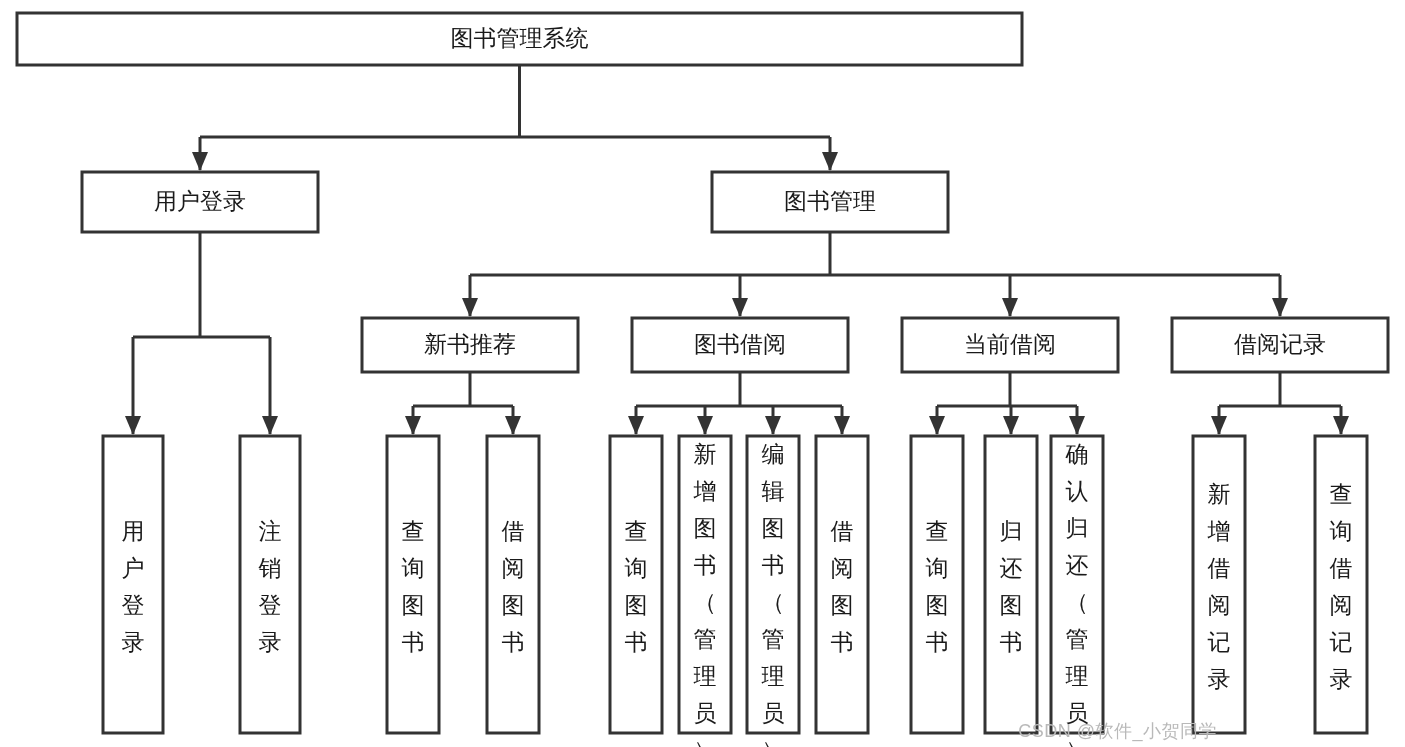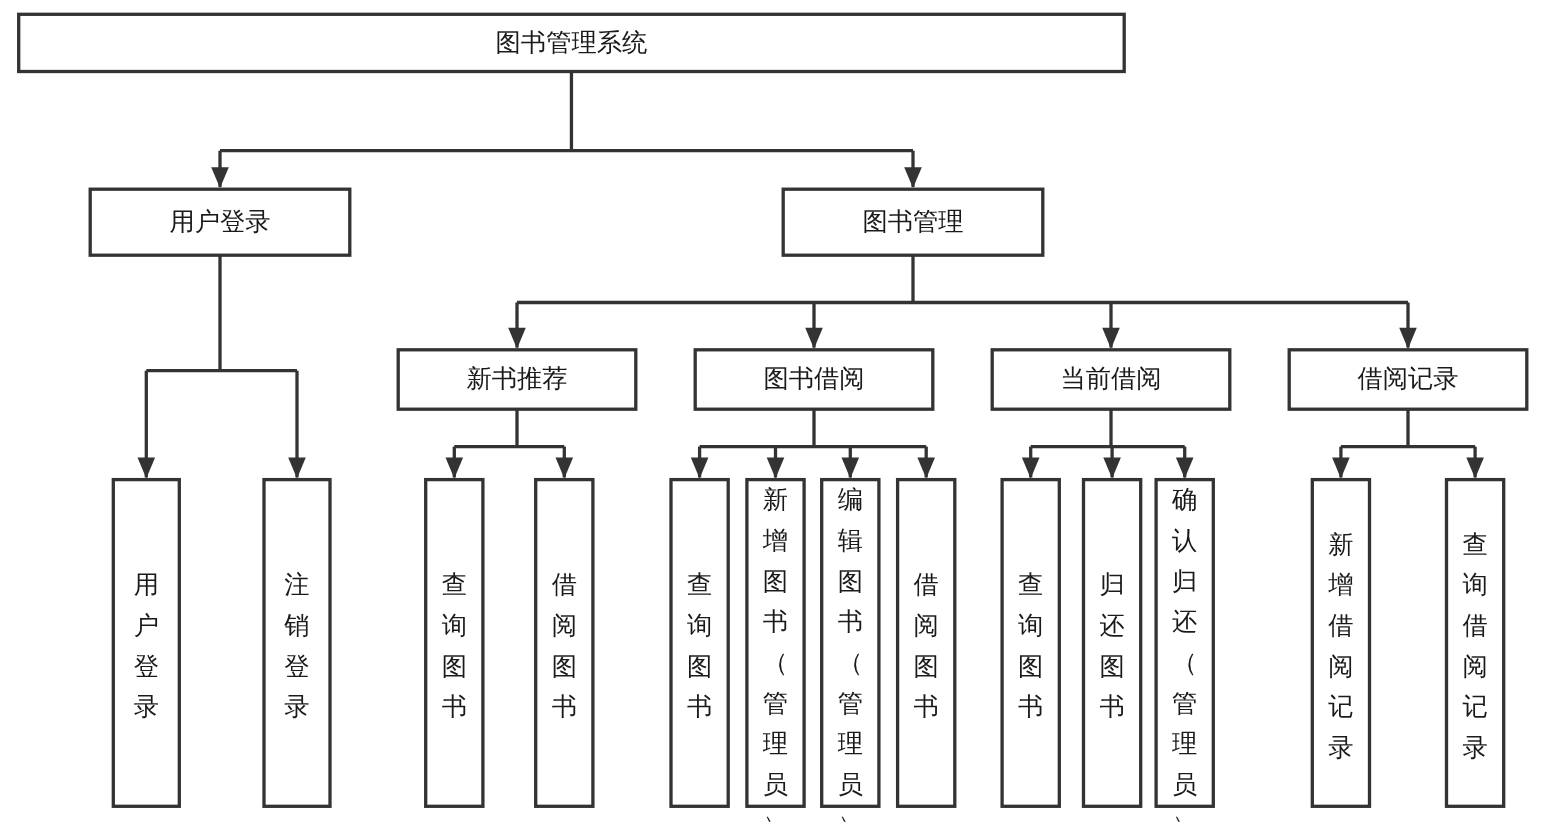--- a/index.html
+++ b/index.html
@@ -204,13 +204,14 @@
         <g>
           <rect x="1193" y="436" width="52" height="297" class="node-box"></rect>
           <text x="1219" y="502.36" class="node-label-v"><tspan x="1219" dy="0">新</tspan><tspan x="1219" dy="37">增</tspan><tspan x="1219" dy="37">借</tspan><tspan x="1219" dy="37">阅</tspan><tspan x="1219" dy="37">记</tspan><tspan x="1219" dy="37">录</tspan></text>
         </g>
         <g>
           <rect x="1315" y="436" width="52" height="297" class="node-box"></rect>
           <text x="1341" y="502.36" class="node-label-v"><tspan x="1341" dy="0">查</tspan><tspan x="1341" dy="37">询</tspan><tspan x="1341" dy="37">借</tspan><tspan x="1341" dy="37">阅</tspan><tspan x="1341" dy="37">记</tspan><tspan x="1341" dy="37">录</tspan></text>
         </g>
       </g>
   </svg>
+  <div class="watermark">CSDN @软件_小贺同学</div>
 </div>
 
 </body></html>

